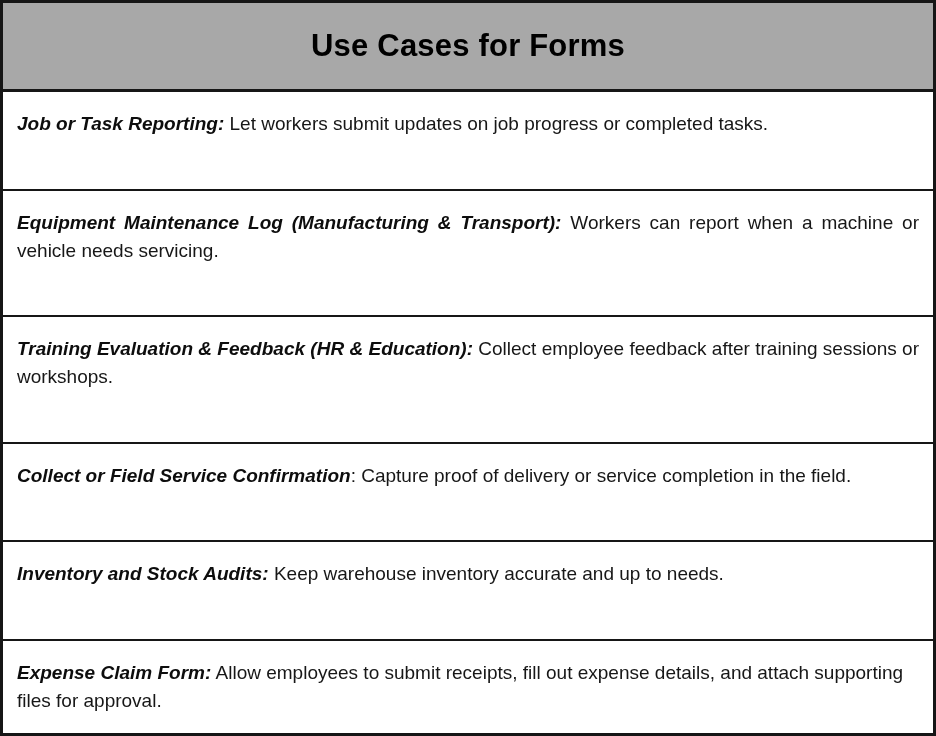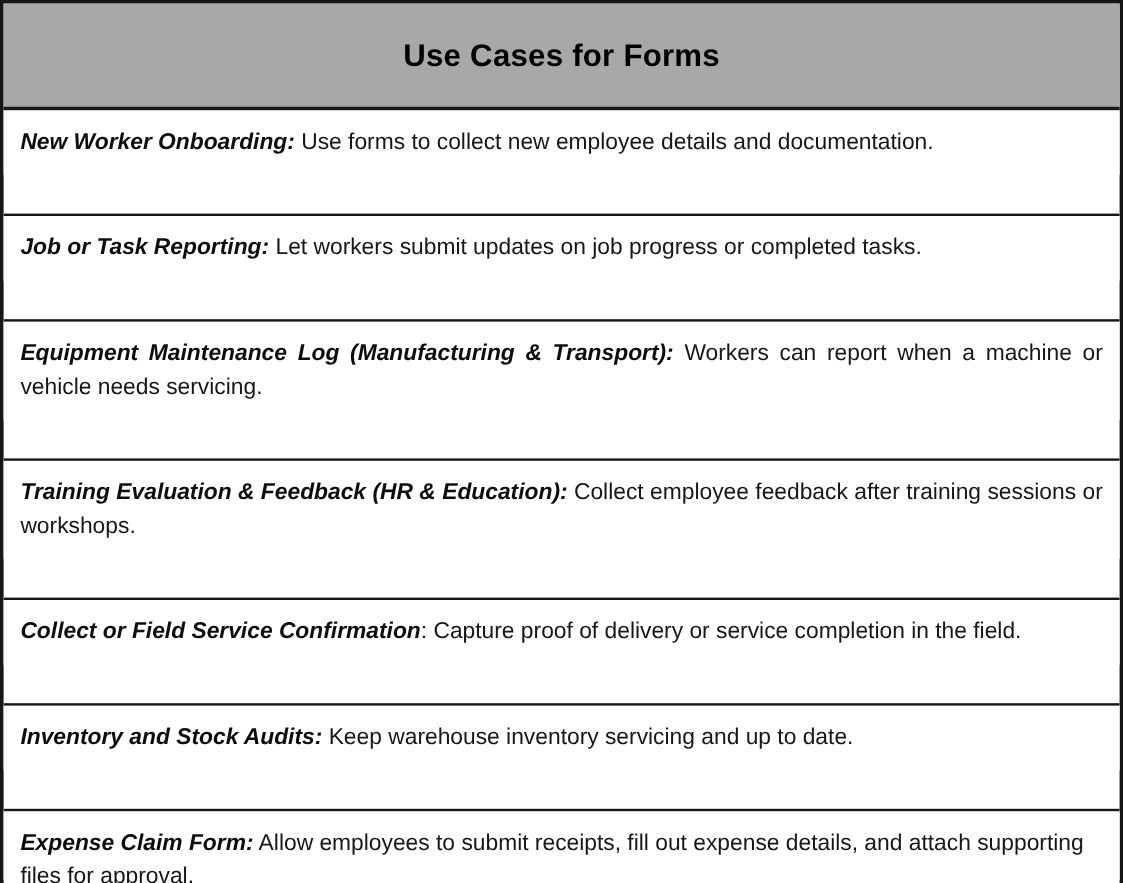--- a/index.html
+++ b/index.html
@@ -17,21 +17,21 @@
     color:var(--text);
     font-family:"Liberation Sans","DejaVu Sans",sans-serif;
   }
   .header{
     flex:0 0 86px;
     background:var(--header-bg);
     border-bottom:3px solid var(--border);
     display:flex;align-items:center;justify-content:center;
   }
   .title{
-    font-size:26px;
+    font-size:31px;
     font-weight:bold;
     color:#000000;
     letter-spacing:0.2px;
   }
   .row{
     flex:1 1 auto;
     display:flex;align-items:center;
     padding:13px 14px;
     background:#ffffff;
   }
@@ -49,41 +49,38 @@
   }
 </style>
 </head>
 <body>
 
 <div class="table">
   <div class="header">
     <div class="title">Use Cases for Forms</div>
   </div>
 
-  <div class="row">
-    <div class="row-text"><span class="label">New Worker Onboarding:</span><span class="desc"> Use forms to collect new employee details and documentation.</span></div>
-  </div>
 
   <div class="row">
     <div class="row-text"><span class="label">Job or Task Reporting:</span><span class="desc"> Let workers submit updates on job progress or completed tasks.</span></div>
   </div>
 
 
   <div class="row justify">
     <div class="row-text"><span class="label">Equipment Maintenance Log (Manufacturing &amp; Transport):</span><span class="desc"> Workers can report when a machine or vehicle needs servicing.</span></div>
   </div>
 
   <div class="row justify">
     <div class="row-text"><span class="label">Training Evaluation &amp; Feedback (HR &amp; Education):</span><span class="desc"> Collect employee feedback after training sessions or workshops.</span></div>
   </div>
 
   <div class="row justify">
     <div class="row-text"><span class="label">Collect or Field Service Confirmation</span><span class="desc">: Capture proof of delivery or service completion in the field.</span></div>
   </div>
 
   <div class="row">
-    <div class="row-text"><span class="label">Inventory and Stock Audits:</span><span class="desc"> Keep warehouse inventory servicing and up to date.</span></div>
+    <div class="row-text"><span class="label">Inventory and Stock Audits:</span><span class="desc"> Keep warehouse inventory accurate and up to needs.</span></div>
   </div>
 
   <div class="row">
     <div class="row-text"><span class="label">Expense Claim Form:</span><span class="desc"> Allow employees to submit receipts, fill out expense details, and attach supporting files for approval.</span></div>
   </div>
 </div>
 
 </body></html>

